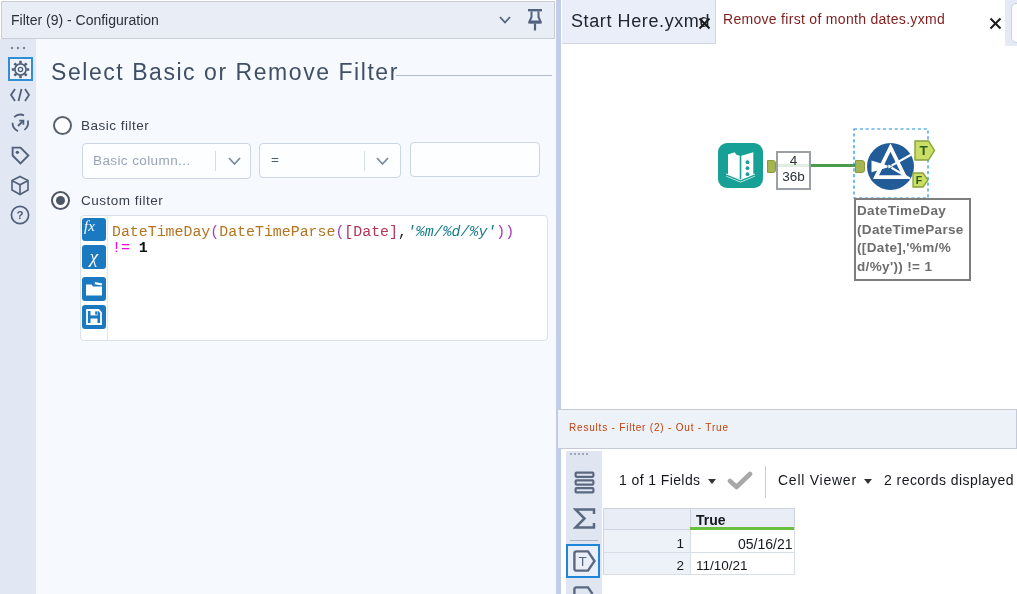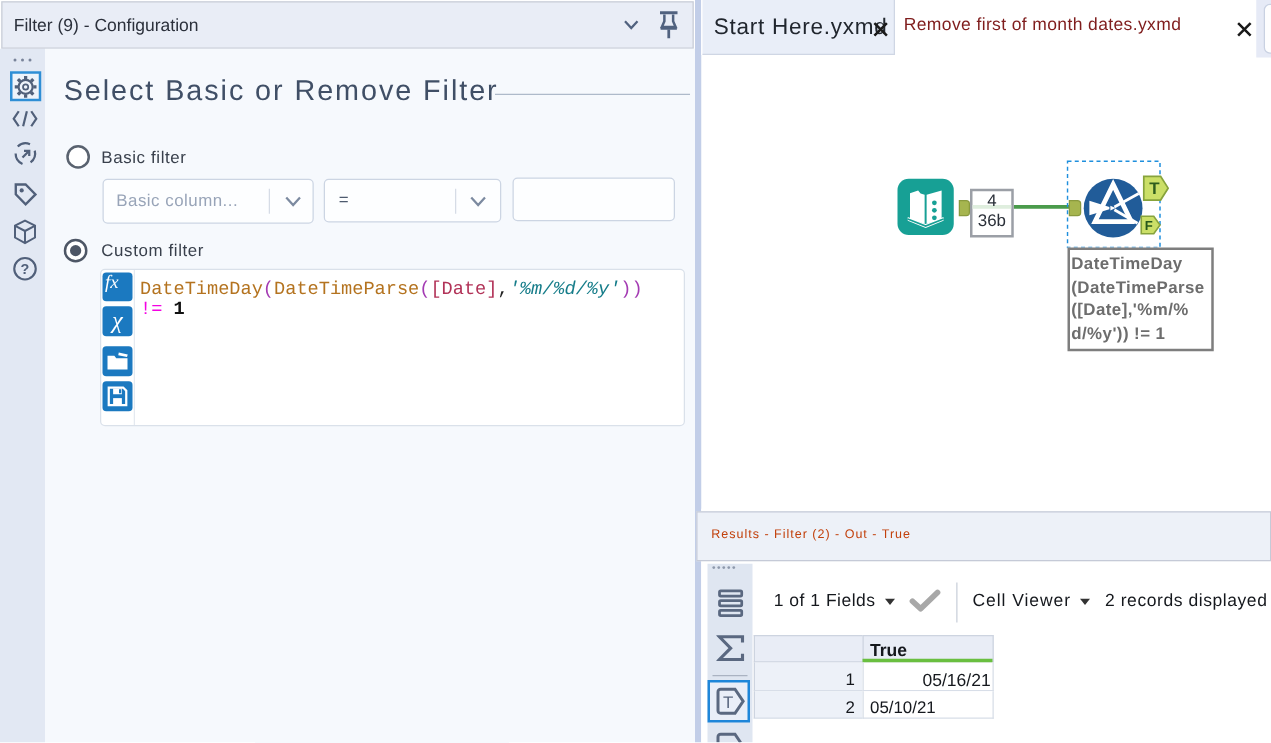--- a/index.html
+++ b/index.html
@@ -247,13 +247,13 @@
 <div class="abs" style="left:690px;top:527px;width:104px;height:2.5px;background:#6abf40;"></div>
 
 <div class="abs" style="left:603px;top:530px;width:87px;height:23px;background:#edf1f8;border-left:1px solid #cdd4e0;border-bottom:1px solid #d8dee8;"></div>
 <div class="abs" style="left:690px;top:530px;width:105px;height:23px;background:#fff;border:1px solid #d8dee8;border-top:none;"></div>
 <div class="abs" style="left:603px;top:536px;width:81px;text-align:right;font-size:13.5px;color:#15181d;">1</div>
 <div class="abs" style="left:696px;top:536px;font-size:14px;color:#15181d;margin-left:42px;">05/16/21</div>
 
 <div class="abs" style="left:603px;top:553px;width:87px;height:22px;background:#edf1f8;border-left:1px solid #cdd4e0;border-bottom:1px solid #d8dee8;"></div>
 <div class="abs" style="left:690px;top:553px;width:105px;height:22px;background:#fff;border:1px solid #d8dee8;border-top:none;"></div>
 <div class="abs" style="left:603px;top:558px;width:81px;text-align:right;font-size:13.5px;color:#15181d;">2</div>
-<div class="abs" style="left:696px;top:558px;font-size:13.5px;color:#15181d;">05/10/21</div>
+<div class="abs" style="left:696px;top:558px;font-size:13.5px;color:#15181d;">11/10/21</div>
 
 </body></html>

